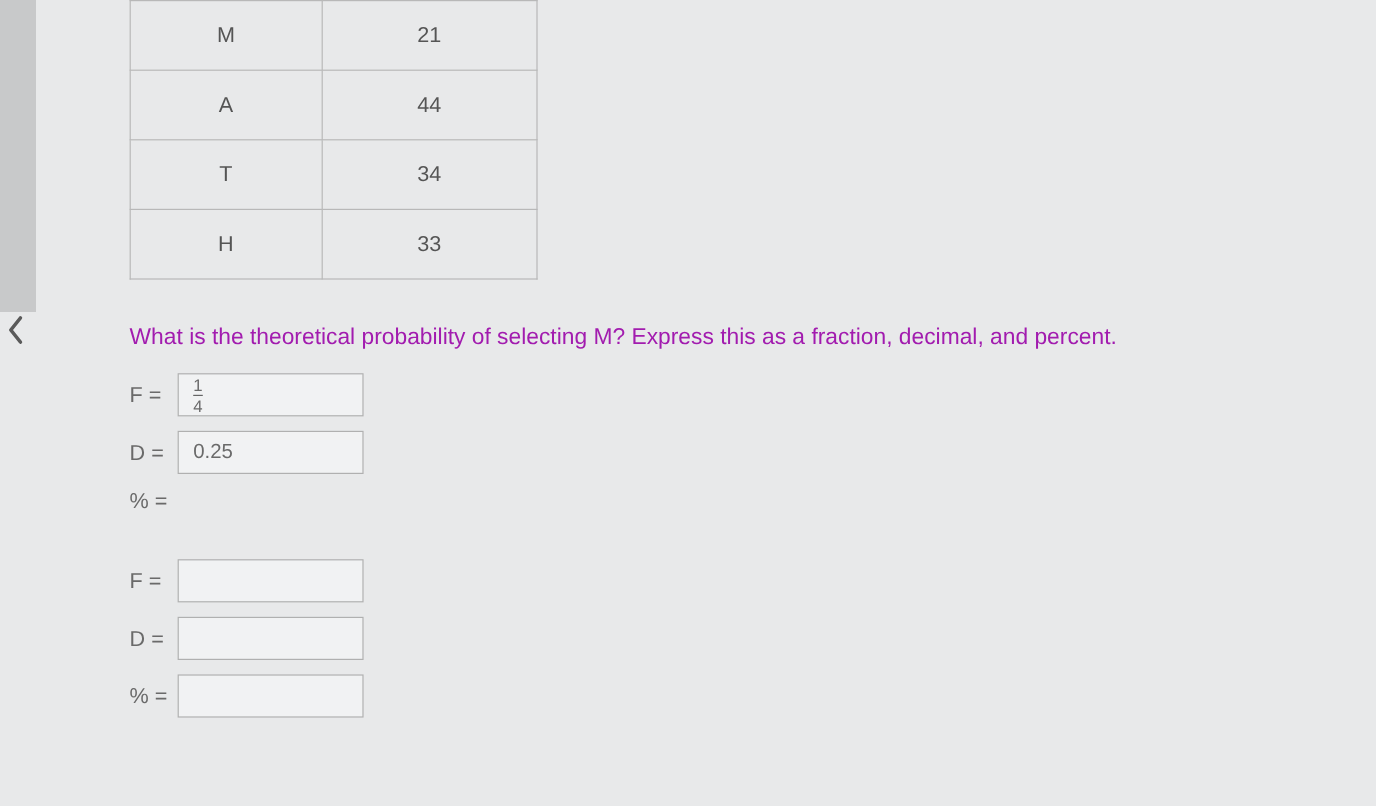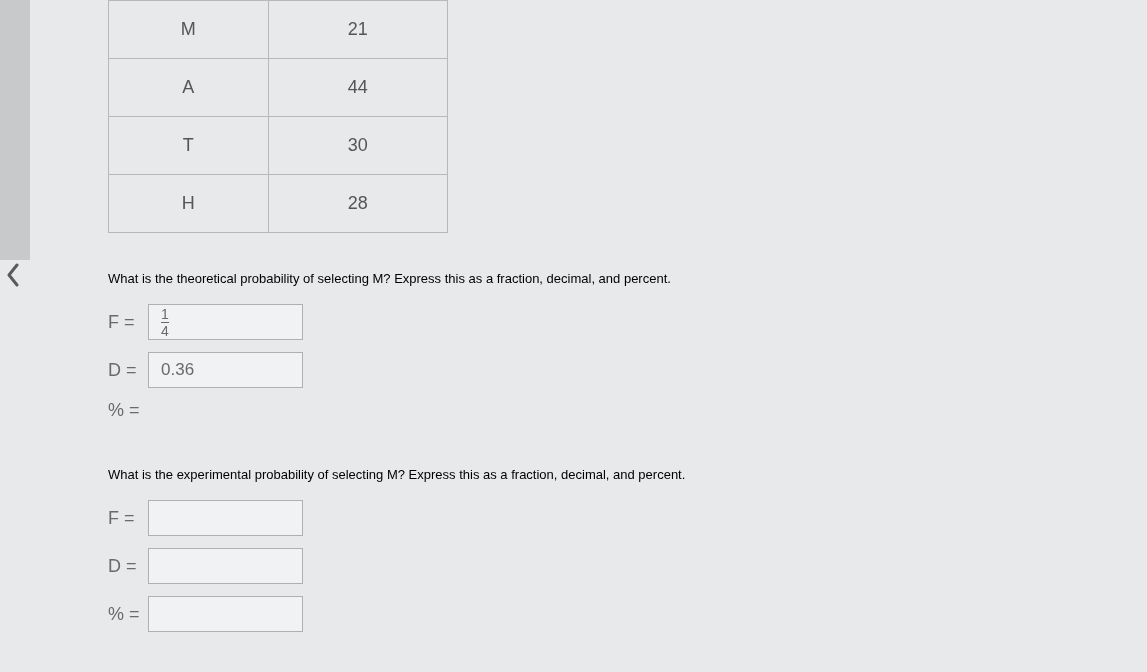--- a/index.html
+++ b/index.html
@@ -44,22 +44,22 @@
   .data-table td {
     border: 1px solid #b8b8b8;
     height: 58px;
     text-align: center;
     font-size: 18px;
     color: #555;
   }
   .data-table td:first-child { width: 160px; }
   .data-table td:last-child { width: 180px; }
   .question-text {
-    font-size: 13px;
-    color: #000000;
+    font-size: 19px;
+    color: #a21caf;
     margin-bottom: 18px;
     margin-top: 8px;
   }
   .answer-row {
     display: flex;
     align-items: center;
     margin-bottom: 12px;
   }
   .answer-label {
     width: 40px;
@@ -106,55 +106,54 @@
         <tr>
       <td>M</td>
       <td>21</td>
     </tr>
     <tr>
       <td>A</td>
       <td>44</td>
     </tr>
     <tr>
       <td>T</td>
-      <td>30</td>
+      <td>34</td>
     </tr>
     <tr>
       <td>H</td>
-      <td>28</td>
+      <td>33</td>
     </tr>
   </tbody>
     </table>
 
   <div class="question-text">What is the theoretical probability of selecting M?  Express this as a fraction, decimal, and percent.</div>
 
   <div class="answer-row">
     <div class="answer-label">F =</div>
     <div class="answer-box">
       <span class="fraction">
         <span class="num">1</span>
         <span class="den">4</span>
       </span>
     </div>
   </div>
 
   <div class="answer-row">
     <div class="answer-label">D =</div>
     <div class="answer-box">
-      <span>0.36</span>
+      <span>0.25</span>
     </div>
   </div>
 
   <div class="answer-row">
     <div class="answer-label">% =</div>
   </div>
 
   <div class="section-gap"></div>
 
-  <div class="question-text">What is the experimental probability of selecting M?  Express this as a fraction, decimal, and percent.</div>
 
   <div class="answer-row">
     <div class="answer-label">F =</div>
     <div class="answer-box">
       <span></span>
     </div>
   </div>
 
   <div class="answer-row">
     <div class="answer-label">D =</div>

